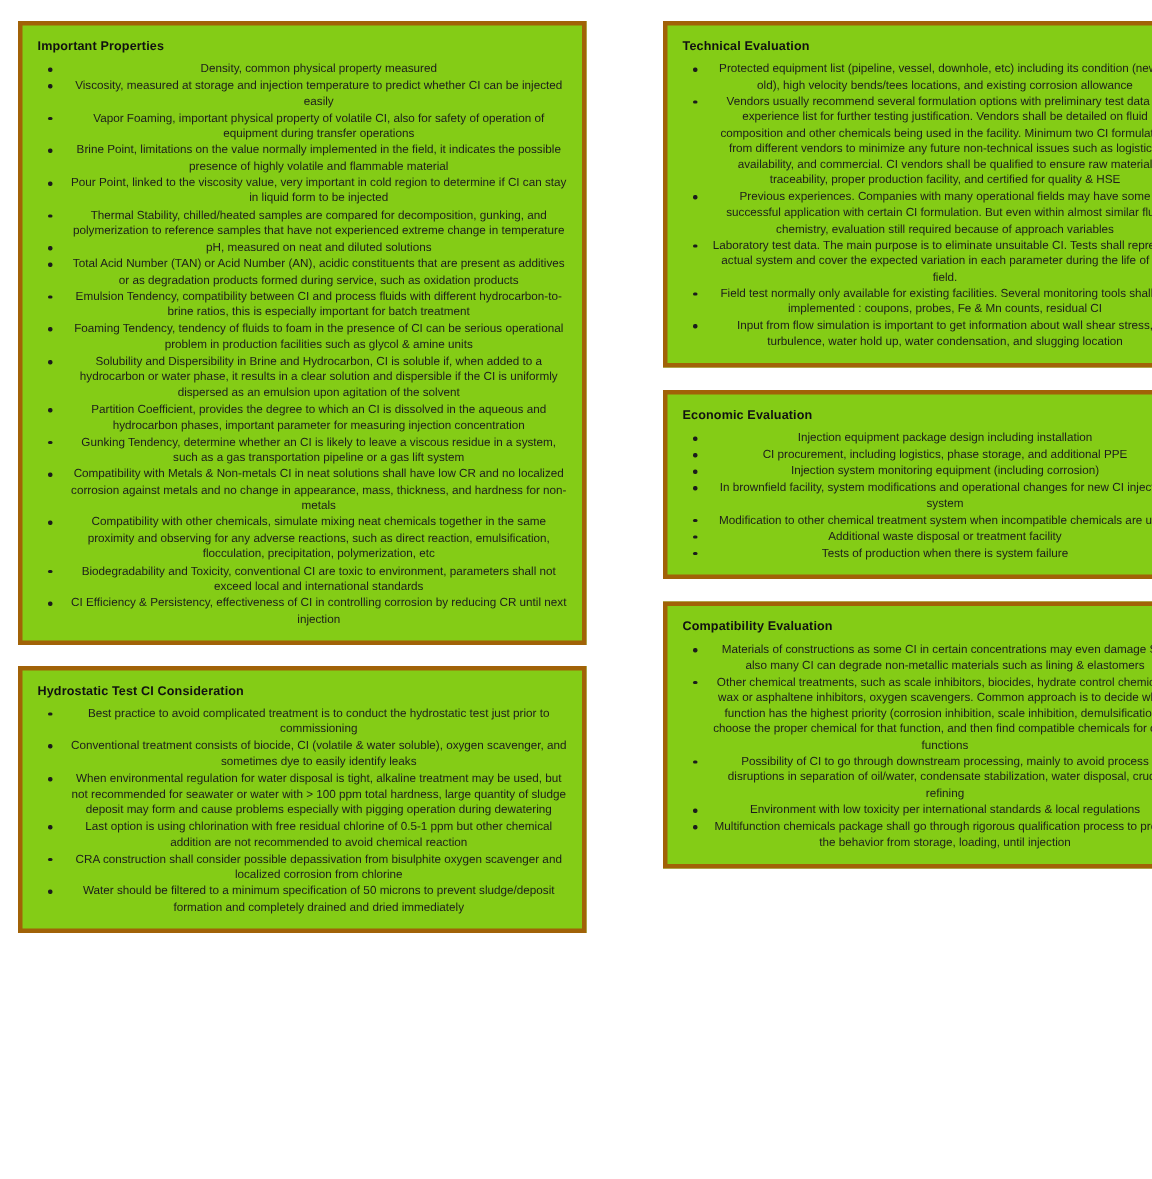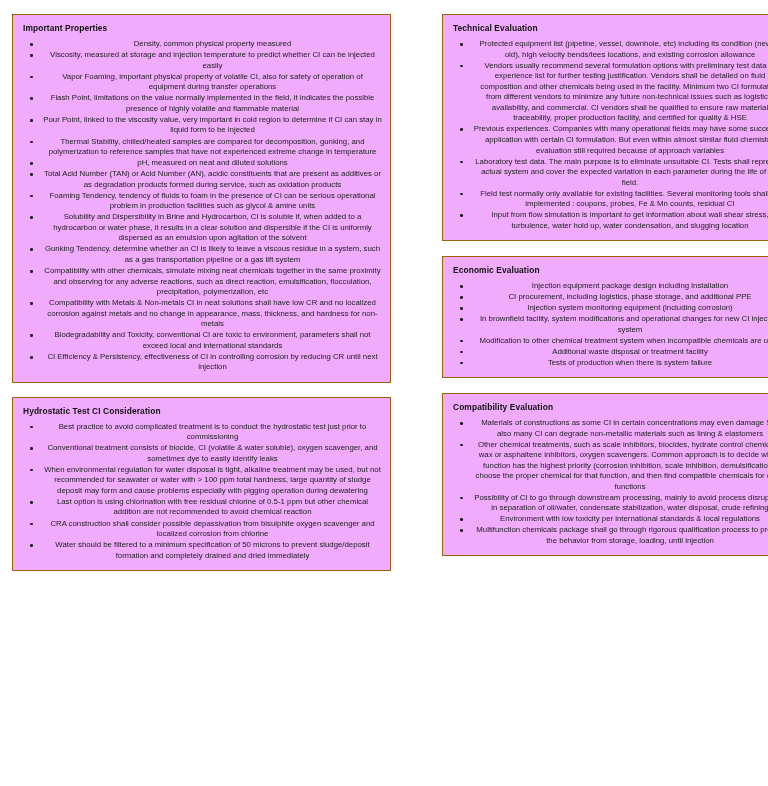--- a/index.html
+++ b/index.html
@@ -25,22 +25,22 @@
   .column {
     position: absolute;
     top: 14px;
     display: flex;
     flex-direction: column;
   }
   .column-left  { left: 12px;  width: 379px; }
   .column-right { left: 406px; width: 354px; padding-left: 36px; }
 
   .panel {
-    border: 1px solid #a16207;
-    background: #f0abfc;
+    border: 3px solid #a16207;
+    background: #84cc16;
     box-sizing: border-box;
     padding: 7px 8px 8px 8px;
     overflow: hidden;
   }
 
   .panel-title {
     font-size: 8.4px;
     font-weight: bold;
     color: #111111;
     letter-spacing: 0.1px;
@@ -86,30 +86,32 @@
 
   <div class="column column-left">
 
     <section class="panel">
       <div class="panel-title">Important Properties</div>
       <div class="spacer-after-title"></div>
       <ul class="bullets">
         <li>Density, common physical property measured</li>
         <li>Viscosity, measured at storage and injection temperature to predict whether CI can be injected easily</li>
         <li>Vapor Foaming, important physical property of volatile CI, also for safety of operation of equipment during transfer operations</li>
-        <li>Flash Point, limitations on the value normally implemented in the field, it indicates the possible presence of highly volatile and flammable material</li>
+        <li>Brine Point, limitations on the value normally implemented in the field, it indicates the possible presence of highly volatile and flammable material</li>
         <li>Pour Point, linked to the viscosity value, very important in cold region to determine if CI can stay in liquid form to be injected</li>
         <li>Thermal Stability, chilled/heated samples are compared for decomposition, gunking, and polymerization to reference samples that have not experienced extreme change in temperature</li>
         <li>pH, measured on neat and diluted solutions</li>
         <li>Total Acid Number (TAN) or Acid Number (AN), acidic constituents that are present as additives or as degradation products formed during service, such as oxidation products</li>
+        <li>Emulsion Tendency, compatibility between CI and process fluids with different hydrocarbon-to-brine ratios, this is especially important for batch treatment</li>
         <li>Foaming Tendency, tendency of fluids to foam in the presence of CI can be serious operational problem in production facilities such as glycol &amp; amine units</li>
         <li>Solubility and Dispersibility in Brine and Hydrocarbon, CI is soluble if, when added to a hydrocarbon or water phase, it results in a clear solution and dispersible if the CI is uniformly dispersed as an emulsion upon agitation of the solvent</li>
+        <li>Partition Coefficient, provides the degree to which an CI is dissolved in the aqueous and hydrocarbon phases, important parameter for measuring injection concentration</li>
         <li>Gunking Tendency, determine whether an CI is likely to leave a viscous residue in a system, such as a gas transportation pipeline or a gas lift system</li>
+        <li>Compatibility with Metals &amp; Non-metals CI in neat solutions shall have low CR and no localized corrosion against metals and no change in appearance, mass, thickness, and hardness for non-metals</li>
         <li>Compatibility with other chemicals, simulate mixing neat chemicals together in the same proximity and observing for any adverse reactions, such as direct reaction, emulsification, flocculation, precipitation, polymerization, etc</li>
-        <li>Compatibility with Metals &amp; Non-metals CI in neat solutions shall have low CR and no localized corrosion against metals and no change in appearance, mass, thickness, and hardness for non-metals</li>
         <li>Biodegradability and Toxicity, conventional CI are toxic to environment, parameters shall not exceed local and international standards</li>
         <li>CI Efficiency &amp; Persistency, effectiveness of CI in controlling corrosion by reducing CR until next injection</li>
       </ul>
     </section>
 
     <div class="gap-left"></div>
 
     <section class="panel">
       <div class="panel-title">Hydrostatic Test CI Consideration</div>
       <div class="spacer-after-title"></div>

